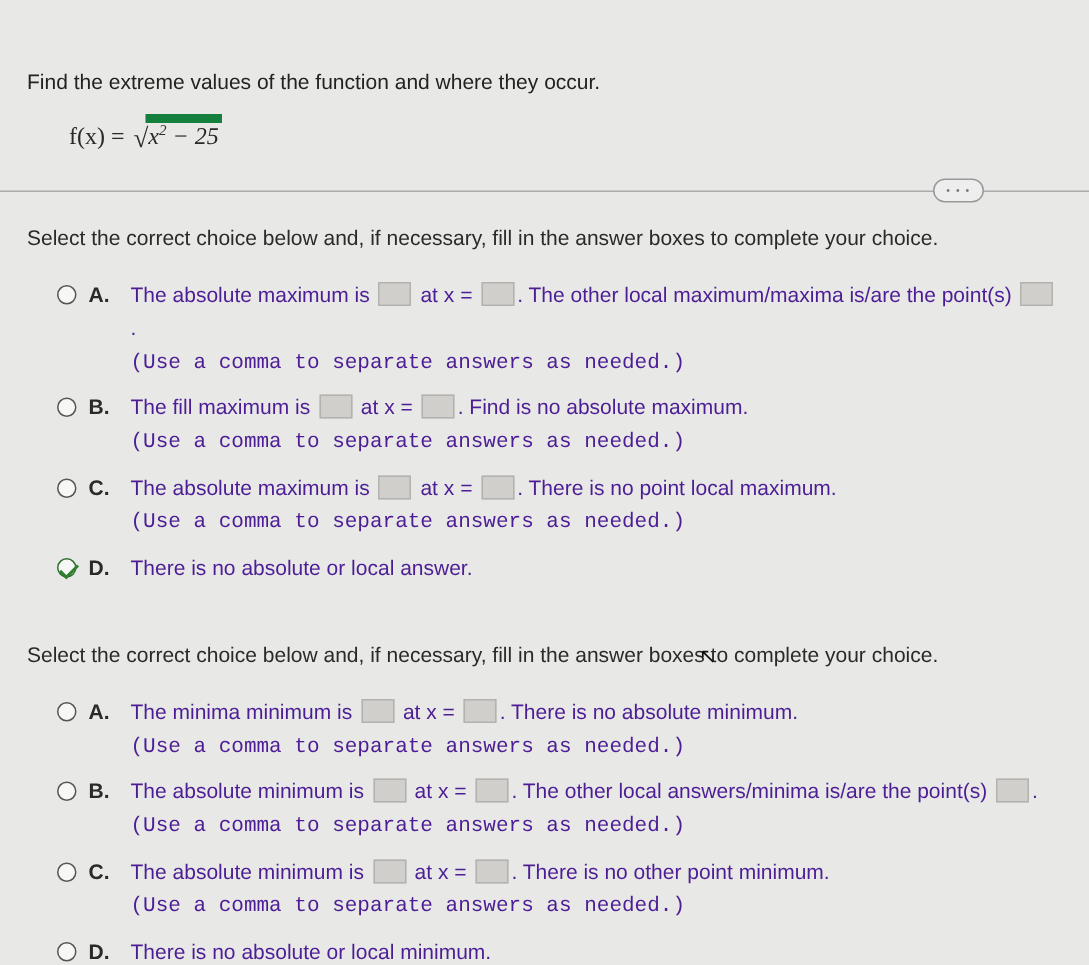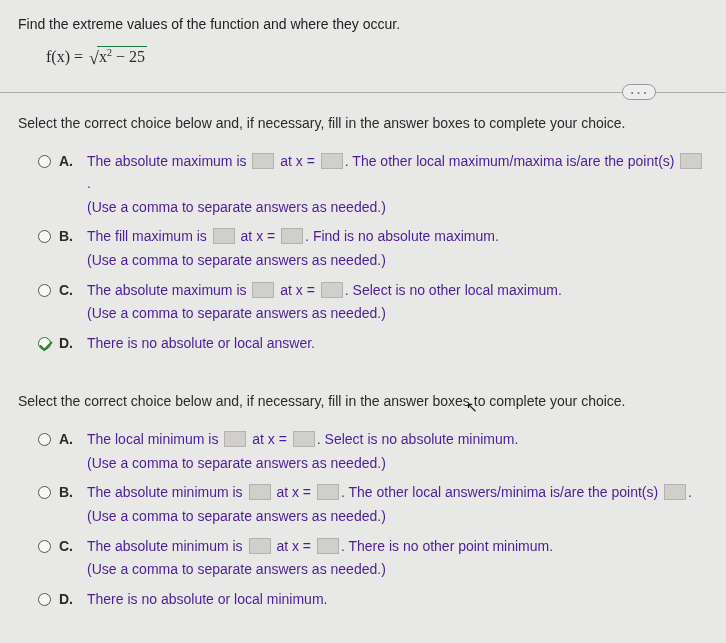--- a/index.html
+++ b/index.html
@@ -6,40 +6,42 @@
     body {
       font-family: Arial, Helvetica, sans-serif;
       background: #e8e8e6;
       width: 726px;
       color: #2a2a2a;
       font-size: 14px;
       padding: 0;
     }
     .question-main {
       padding: 16px 34px 8px 18px;
+      margin-top: 30px;
     }
     .prompt { margin-bottom: 14px; color: #222; }
     .formula {
       margin-left: 28px;
       margin-top: 10px;
       font-family: "Times New Roman", serif;
       font-size: 16px;
     }
     .sqrt { display: inline-block; position: relative; margin-left:2px;}
     .sqrt-sign {
       display: inline-block;
       font-size: 18px;
       line-height: 0.5;
       vertical-align: -2px;
     }
     .sqrt-body {
-      border-top: 1px solid #15803d;
+      border-top: 6px solid #15803d;
       padding: 0 2px;
       display: inline-block;
       margin-left: -2px;
+      font-style: italic;
     }
     .sup { font-size: 10px; vertical-align: super; }
     .rule {
       border-top: 1px solid #aaa;
       margin: 18px 0 0 0;
       position: relative;
     }
     .expander {
       position: absolute;
       right: 70px;
@@ -94,21 +96,21 @@
       border-bottom: 2px solid #2f7f2f;
       transform: rotate(-45deg);
     }
     .clabel {
       flex: 0 0 auto;
       font-weight: bold;
       margin-right: 10px;
       min-width: 18px;
     }
     .ctext { flex: 1 1 auto; color: #4c1d95; }
-    .ctext .hint { display:block; margin-top:2px; }
+    .ctext .hint { display:block; margin-top:2px;font-family:Liberation Mono, monospace; }
     .blank {
       display: inline-block;
       width: 22px;
       height: 16px;
       background: #d0cfcb;
       border: 1px solid #b3b2ae;
       vertical-align: -3px;
       margin: 0 2px;
     }
     .ptr {
@@ -153,21 +155,21 @@
     <span class="ctext">
       <span>The fill maximum is </span><span class="blank"></span><span> at x = </span><span class="blank"></span><span>. Find is no absolute maximum.</span>
       <span class="hint">(Use a comma to separate answers as needed.)</span>
     </span>
   </div>
 
   <div class="choice">
     <span class="radio"><span class="radio-circle"></span></span>
     <span class="clabel">C.</span>
     <span class="ctext">
-      <span>The absolute maximum is </span><span class="blank"></span><span> at x = </span><span class="blank"></span><span>. Select is no other local maximum.</span>
+      <span>The absolute maximum is </span><span class="blank"></span><span> at x = </span><span class="blank"></span><span>. There is no point local maximum.</span>
       <span class="hint">(Use a comma to separate answers as needed.)</span>
     </span>
   </div>
 
   <div class="choice">
     <span class="radio"><span class="radio-circle selected"></span></span>
     <span class="clabel">D.</span>
     <span class="ctext">There is no absolute or local answer.</span>
   </div>
 
@@ -176,21 +178,21 @@
 <div class="subprompt">Select the correct choice below and, if necessary, fill in the answer boxes to complete your choice.</div>
 
 <span class="ptr" style="left:466px; top:399px;">↖</span>
 
 <div class="choices">
 
   <div class="choice">
     <span class="radio"><span class="radio-circle"></span></span>
     <span class="clabel">A.</span>
     <span class="ctext">
-      <span>The local minimum is </span><span class="blank"></span><span> at x = </span><span class="blank"></span><span>. Select is no absolute minimum.</span>
+      <span>The minima minimum is </span><span class="blank"></span><span> at x = </span><span class="blank"></span><span>. There is no absolute minimum.</span>
       <span class="hint">(Use a comma to separate answers as needed.)</span>
     </span>
   </div>
 
   <div class="choice">
     <span class="radio"><span class="radio-circle"></span></span>
     <span class="clabel">B.</span>
     <span class="ctext">
       <span>The absolute minimum is </span><span class="blank"></span><span> at x = </span><span class="blank"></span><span>. The other local answers/minima is/are the point(s) </span><span class="blank"></span><span>.</span>
       <span class="hint">(Use a comma to separate answers as needed.)</span>

